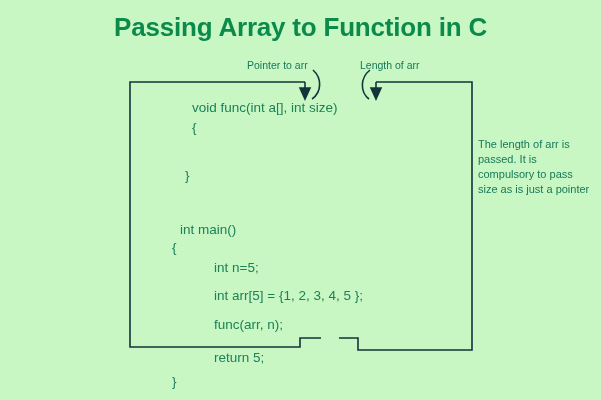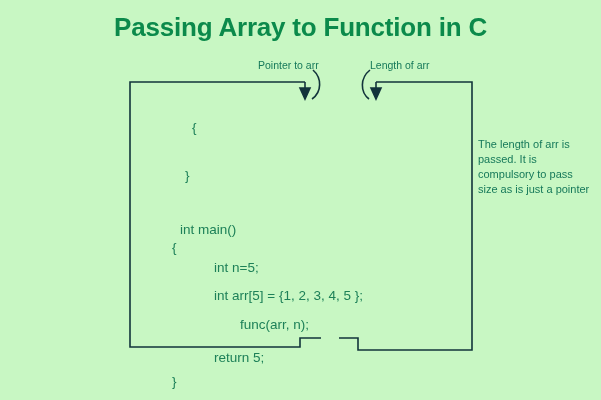--- a/index.html
+++ b/index.html
@@ -46,21 +46,21 @@
 
   
   .callout-top {
     position: absolute;
     font-size: 10.5px;
     color: #17795a;
     white-space: nowrap;
     font-family: "Liberation Sans", sans-serif;
   }
   #label-pointer-to-arr { left: 247px; top: 59px; }
-  #label-length-of-arr  { left: 370px; top: 59px; }
+  #label-length-of-arr  { left: 360px; top: 59px; }
 
   
   .side-note {
     position: absolute;
     font-size: 11px;
     line-height: 15px;
     color: #16795a;
     font-family: "Liberation Sans", sans-serif;
   }
   #note-left  { left: 24px;  top: 157px; width: 104px; }
@@ -94,29 +94,30 @@
     </g>
 
     <g stroke="#12343b" stroke-width="1.6" fill="#12343b">
       <line x1="305" y1="82" x2="305" y2="90"></line>
       <polygon points="300,88 310,88 305,99"></polygon>
       <line x1="376" y1="82" x2="376" y2="90"></line>
       <polygon points="371,88 381,88 376,99"></polygon>
     </g>
   </svg>
 
-  <div class="callout-top" id="label-pointer-to-arr" style="color: rgb(22, 121, 90); margin-left: 11px;">Pointer to arr</div>
+  <div class="callout-top" id="label-pointer-to-arr" style="color: rgb(22, 121, 90);">Pointer to arr</div>
   <div class="callout-top" id="label-length-of-arr" style="color: rgb(22, 121, 90);">Length of arr</div>
 
   <div class="side-note" id="note-right" style="color: rgb(22, 121, 90);">The length of arr is passed. It is compulsory to pass size as is just a pointer</div>
 
   <div id="code-block"></div>
 
+<div class="code-line" style="left: 192px; top: 100px; color: rgb(29, 128, 88);">void func(int a[], int size)</div>
     <div class="code-line" style="left: 192px; top: 120px; color: rgb(29, 128, 88);">{</div>
     <div class="code-line" style="left: 185px; top: 168px; color: rgb(29, 128, 88);">}</div>
     <div class="code-line" style="left: 180px; top: 222px; color: rgb(29, 128, 88);">int main()</div>
     <div class="code-line" style="left: 172px; top: 240px; color: rgb(29, 128, 88);">{</div>
     <div class="code-line" style="left: 214px; top: 260px; color: rgb(29, 128, 88);">int n=5;</div>
     <div class="code-line" style="left: 214px; top: 288px; color: rgb(29, 128, 88);">int arr[5] = {1, 2, 3, 4, 5 };</div>
-    <div class="code-line" style="left: 214px; top: 317px; color: rgb(29, 128, 88); margin-left: 26px;">func(arr, n);</div>
+    <div class="code-line" style="left: 214px; top: 317px; color: rgb(29, 128, 88);">func(arr, n);</div>
     <div class="code-line" style="left: 214px; top: 350px; color: rgb(29, 128, 88);">return 5;</div>
     <div class="code-line" style="left: 172px; top: 374px; color: rgb(29, 128, 88);">}</div>
   </div>
 
 </body></html>

